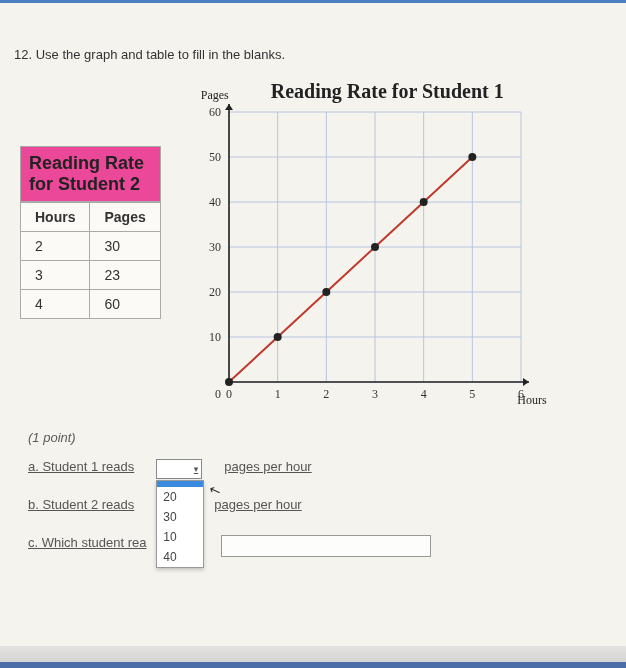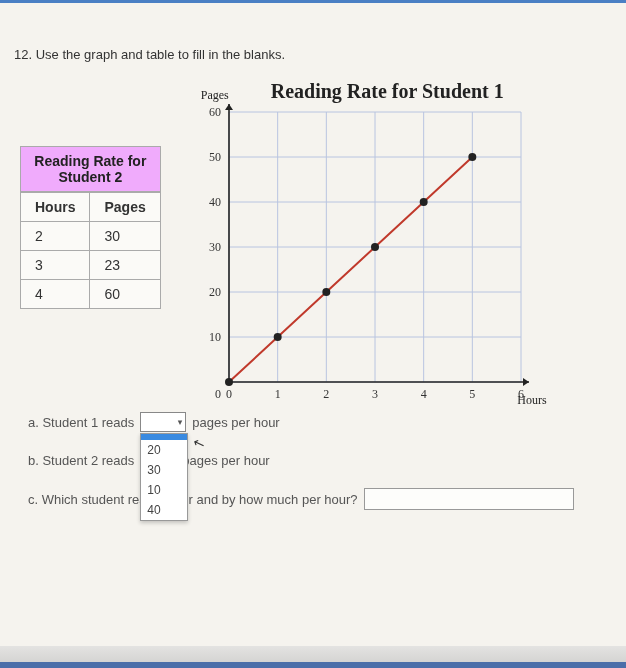--- a/index.html
+++ b/index.html
@@ -34,26 +34,26 @@
       margin-top: 60px;
       margin-left: 10px;
     }
     table.data {
       border-collapse: collapse;
       background: #fff;
     }
     table.data caption {
       caption-side: top;
       font-weight: bold;
-      font-size: 14px;
+      font-size: 18px;
       color: #222;
       padding: 6px 8px;
       border: 1px solid #aaa;
-      background: #f0abfc;
-      text-align: center;
+      background: #ec4899;
+      text-align: left;
     }
     table.data th, table.data td {
       border: 1px solid #aaa;
       padding: 6px 14px;
       font-size: 14px;
       text-align: left;
       color: #333;
       background: #fbfaf7;
     }
     table.data th { font-weight: bold; }
@@ -96,24 +96,25 @@
       font-style: italic;
       margin: 18px 0 14px 18px;
     }
     .answers {
       margin-left: 18px;
       font-size: 13px;
       color: #555;
     }
     .answer-row {
       display: flex;
-      align-items: center;
-      gap: 6px;
+      align-items: flex-start;
+      gap: 22px;
       margin-bottom: 18px;
       position: relative;
+      text-decoration: underline;
     }
     .dropdown-box {
       position: relative;
       width: 46px;
       height: 20px;
       border: 1px solid #888;
       background: #fff;
       display: flex;
       align-items: center;
       justify-content: flex-end;
@@ -265,20 +266,21 @@
           <circle cx="96.66666666666666" cy="235" r="4" fill="#222"></circle>
           <circle cx="145.33333333333331" cy="190" r="4" fill="#222"></circle>
           <circle cx="194" cy="145" r="4" fill="#222"></circle>
           <circle cx="242.66666666666666" cy="100" r="4" fill="#222"></circle>
           <circle cx="291.33333333333337" cy="55" r="4" fill="#222"></circle>
         </svg>
       <div class="x-label">Hours</div>
     </div>
   </div>
 
+  <div class="points-note">(1 point)</div>
 
   <div class="answers">
 
     <div class="answer-row">
       <span>a. Student 1 reads</span>
       <div class="dropdown-box">
         <span class="chev">▾</span>
         <div class="dropdown-menu">
           <div class="opt sel"></div>
           <div class="opt">20</div>
@@ -293,21 +295,20 @@
 
     <div class="answer-row">
       <span>b. Student 2 reads</span>
       <span class="static-box"></span>
       <span>pages per hour</span>
     </div>
 
     <div class="answer-row" style="margin-bottom:6px;">
       <span>c. Which student rea</span>
       <span style="width:30px;"></span>
-      <span>r and by how much per hour?</span>
       <input class="text-input" type="text" style="">
     </div>
 
   </div>
 </div>
 
 <div class="bottom-bar"></div>
 <div class="taskbar-hint"></div>
 
 </body></html>

